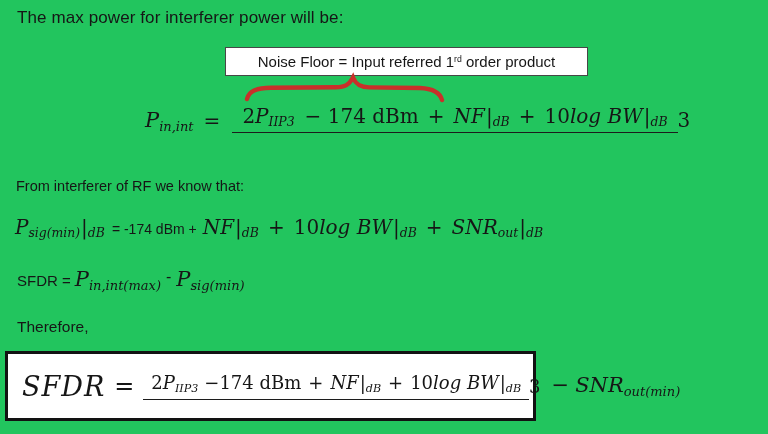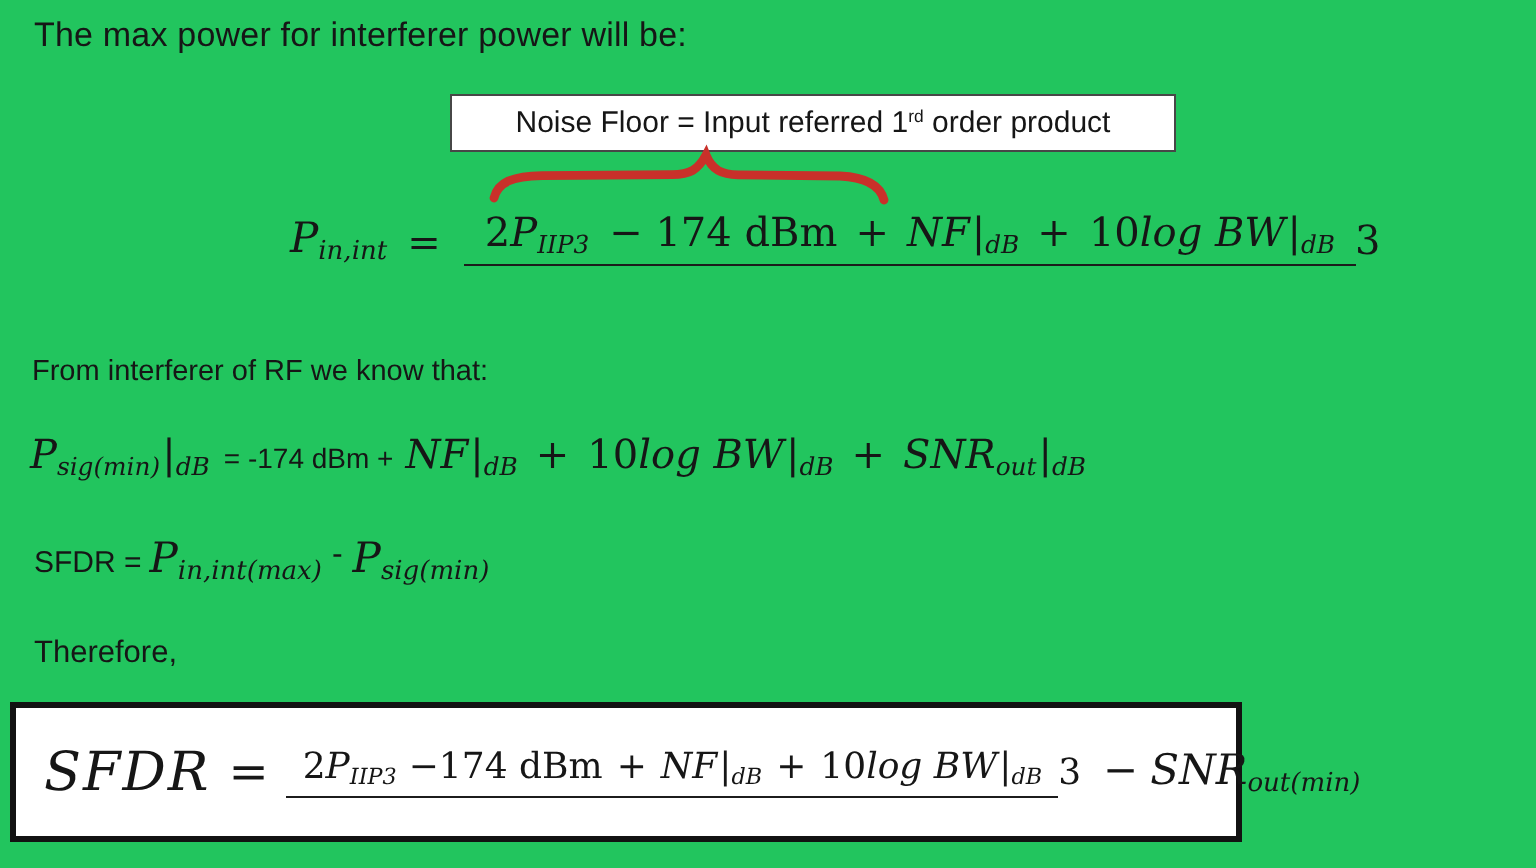--- a/index.html
+++ b/index.html
@@ -33,21 +33,21 @@
   .f1        { position:absolute; left:145px; top:104px; display:flex; align-items:flex-end; font-size:20px; }
   .f1 .lhs   { font-size:21px; }
   .f1 .eqs   { font-style:normal; margin:0 12px 0 10px; font-size:20px; }
   .sens      { position:absolute; left:16px;  top:178px; font-size:14.5px; }
   .f2        { position:absolute; left:15px;  top:215px; font-size:20px; white-space:nowrap; }
   .f2 .eq2   { font-size:14px; margin:0 6px 0 7px; }
   .f3        { position:absolute; left:17px;  top:267px; font-size:21px; white-space:nowrap; }
   .f3 .f3lhs { font-size:15px; margin-right:4px; }
   .f3 .f3minus { font-size:16px; margin:0 5px; vertical-align:0.22em; }
   .therefore { position:absolute; left:17px;  top:318px; font-size:15.5px; }
-  .finalbox  { position:absolute; left:5px;   top:351px; width:616px; height:70px;
+  .finalbox  { position:absolute; left:5px;   top:351px; width:531px; height:70px;
                border:3px solid #121212; box-sizing:border-box; background:#ffffff;
                display:flex; align-items:center; padding-left:14px; white-space:nowrap; }
   .fsfdr     { font-size:27px; letter-spacing:1px; }
   .feq       { font-size:24px; margin:0 9px 0 9px; }
   .ffrac     { font-size:18px; }
   .ffrac .fnum { padding:0 8px 3px 8px; border-bottom-width:1.6px; }
   .ftail     { font-size:21px; margin-left:11px; }
 </style>
 </head>
 <body>

